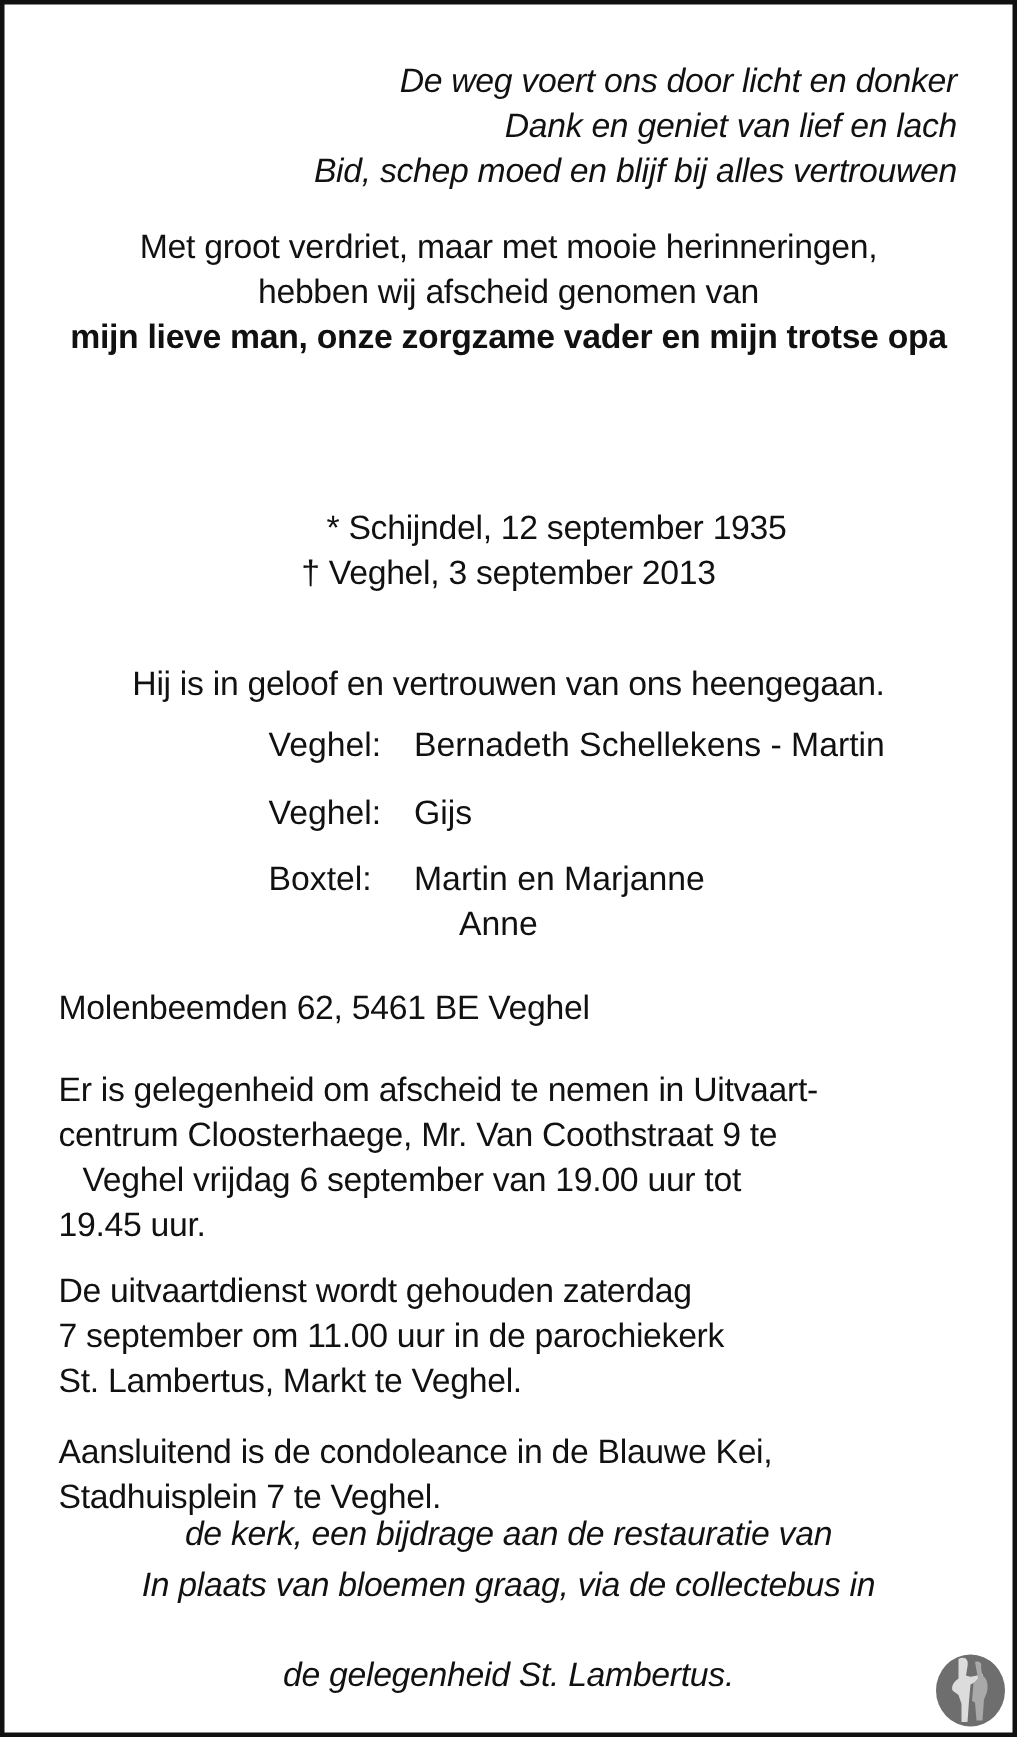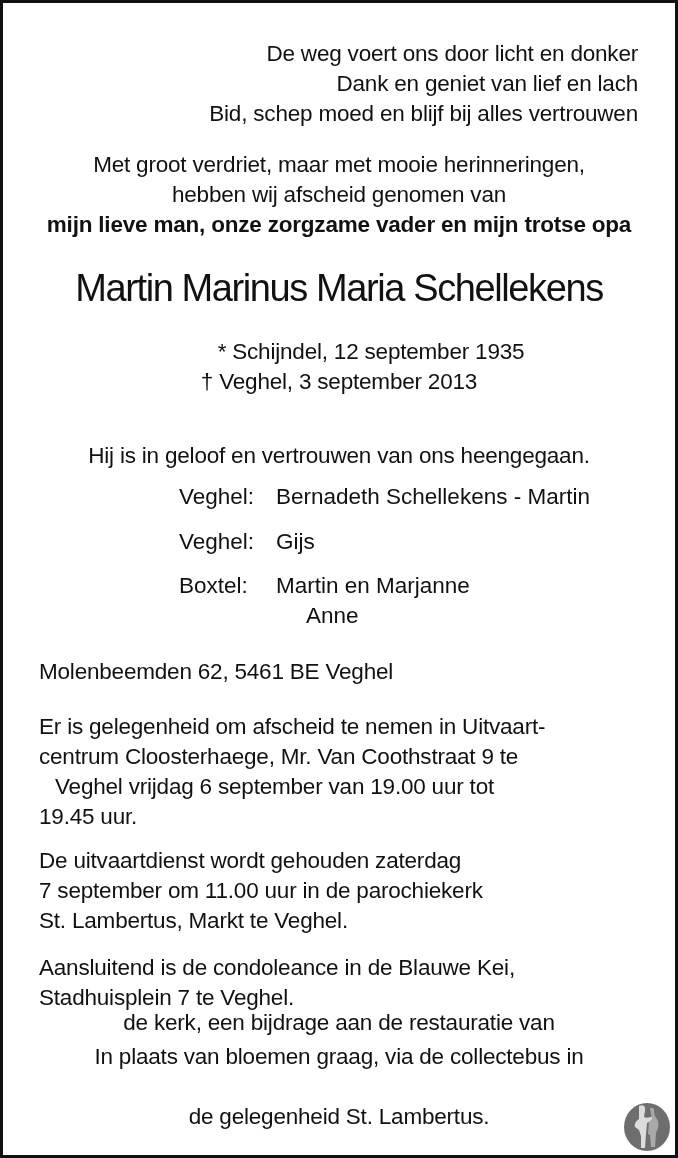--- a/index.html
+++ b/index.html
@@ -6,21 +6,21 @@
     body { width: 678px; height: 1158px; position: relative; overflow: hidden; }
     .frame {
       position: absolute; left: 0; top: 0; width: 678px; height: 1158px;
       box-sizing: border-box;
       border: 3px solid #111111;
       background: #ffffff;
       font-family: "Liberation Sans", "DejaVu Sans", sans-serif;
       color: #111111;
     }
     .line { position: absolute; white-space: nowrap; font-size: 22.5px; line-height: 30px; letter-spacing: -0.2px; }
-    .it { }
+    .it { font-style: italic; }
     .right { text-align: right; }
     .center { text-align: center; left: 0; width: 672px; }
     .name {
       position: absolute; left: 0; width: 672px; text-align: center;
       font-size: 38px; line-height: 46px; letter-spacing: -1.4px; white-space: nowrap;
     }
     .fam-row { position: absolute; left: 176px; font-size: 22.5px; line-height: 30px; white-space: nowrap; }
     .fam-place { display: inline-block; width: 97px; }
     .logo { position: absolute; left: 619px; top: 1097px; width: 50px; height: 52px; }
   </style>
@@ -34,21 +34,20 @@
     <div class="line it right" style="top:66px; right:37px;">Dank en geniet van lief en lach</div>
     <div class="line it right" style="top:96px; right:37px;">Bid, schep moed en blijf bij alles vertrouwen</div>
   </div>
 
   <div>
     <div class="line center" style="top:147px;">Met groot verdriet, maar met mooie herinneringen,</div>
     <div class="line center" style="top:177px;">hebben wij afscheid genomen van</div>
     <div class="line center" style="top:207px;font-weight:bold;">mijn lieve man, onze zorgzame vader en mijn trotse opa</div>
   </div>
 
-  <div class="name" style="top:262px;">Martin Marinus Maria Schellekens</div>
 
   <div class="line center" style="top:334px;margin-left:32px;">
     <span>*</span>
     <span>Schijndel, 12 september 1935</span>
   </div>
   <div class="line center" style="top:364px;">
     <span>†</span>
     <span>Veghel, 3 september 2013</span>
   </div>
 

